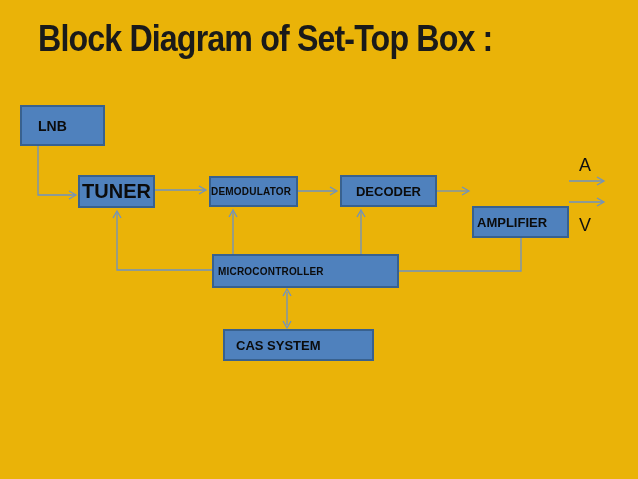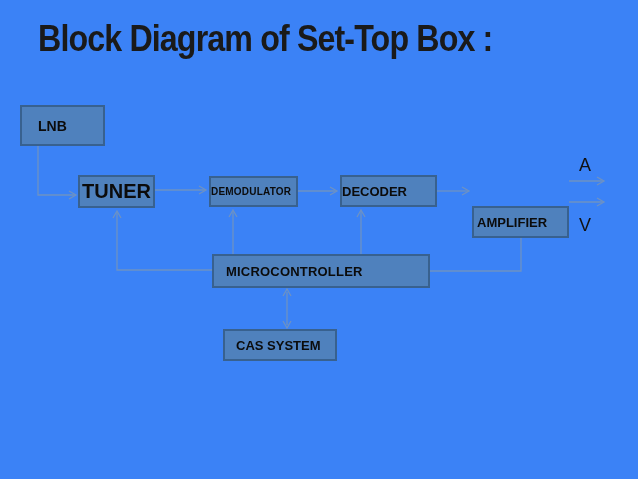--- a/index.html
+++ b/index.html
@@ -4,44 +4,44 @@
 <style>
   :root{
     --block-fill:#4f81bd;
     --block-border:#38618f;
     --connector:#6e92c3;
     --title-text:#1a1a1a;
     --block-text:#0b0b0b;
   }
   html,body{margin:0;padding:0;background:#fff;}
   .stage{
-    position:relative;width:638px;height:479px;background:#3b82f6;
+    position:relative;width:638px;height:479px;background:#eab308;
     overflow:hidden;font-family:"Liberation Sans",sans-serif;
   }
   .slide-title{
     position:absolute;left:38px;top:18px;
     font-size:37px;font-weight:700;letter-spacing:-1px;
     color:var(--title-text);white-space:nowrap;
     transform:scaleX(0.87);transform-origin:left top;
   }
   .connector-layer{position:absolute;left:0;top:0;width:638px;height:479px;}
   .cline{fill:none;stroke:var(--connector);stroke-width:1.3;}
   .block{
     position:absolute;box-sizing:border-box;
     background:var(--block-fill);border:2px solid var(--block-border);
     display:flex;align-items:center;
     color:var(--block-text);font-weight:700;
   }
   .b-lnb            {left:20px;  top:105px;  width:85px;  height:41px; font-size:14px; padding-left:16px;}
   .b-tuner          {left:78px;  top:175px; width:77px;  height:33px; font-size:20px; justify-content:center;}
   .b-demodulator    {left:209px; top:176px; width:89px;  height:31px; font-size:10px; letter-spacing:0.2px;}
-  .b-decoder        {left:340px; top:175px; width:97px;  height:32px; font-size:13px; }
+  .b-decoder        {left:340px; top:175px; width:97px;  height:32px; font-size:13px; justify-content:center;}
   .b-amplifier      {left:472px; top:175px; width:97px;  height:32px; font-size:13px; padding-left:3px;margin-top:31px;}
-  .b-microcontroller{left:212px; top:254px; width:218px; height:34px; font-size:13px; padding-left:12px; letter-spacing:0.2px;}
-  .b-cas            {left:223px; top:329px; width:114px; height:32px; font-size:13px; padding-left:11px;}
+  .b-microcontroller{left:212px; top:254px; width:187px; height:34px; font-size:10px; padding-left:4px; letter-spacing:0.2px;}
+  .b-cas            {left:223px; top:329px; width:151px; height:32px; font-size:13px; padding-left:11px;}
   .out-label{
     position:absolute;color:#111;font-size:18px;font-weight:400;
   }
   .out-a{left:579px;top:155px;}
   .out-v{left:579px;top:215px;}
 </style>
 </head>
 <body>
 
 <div class="stage">

